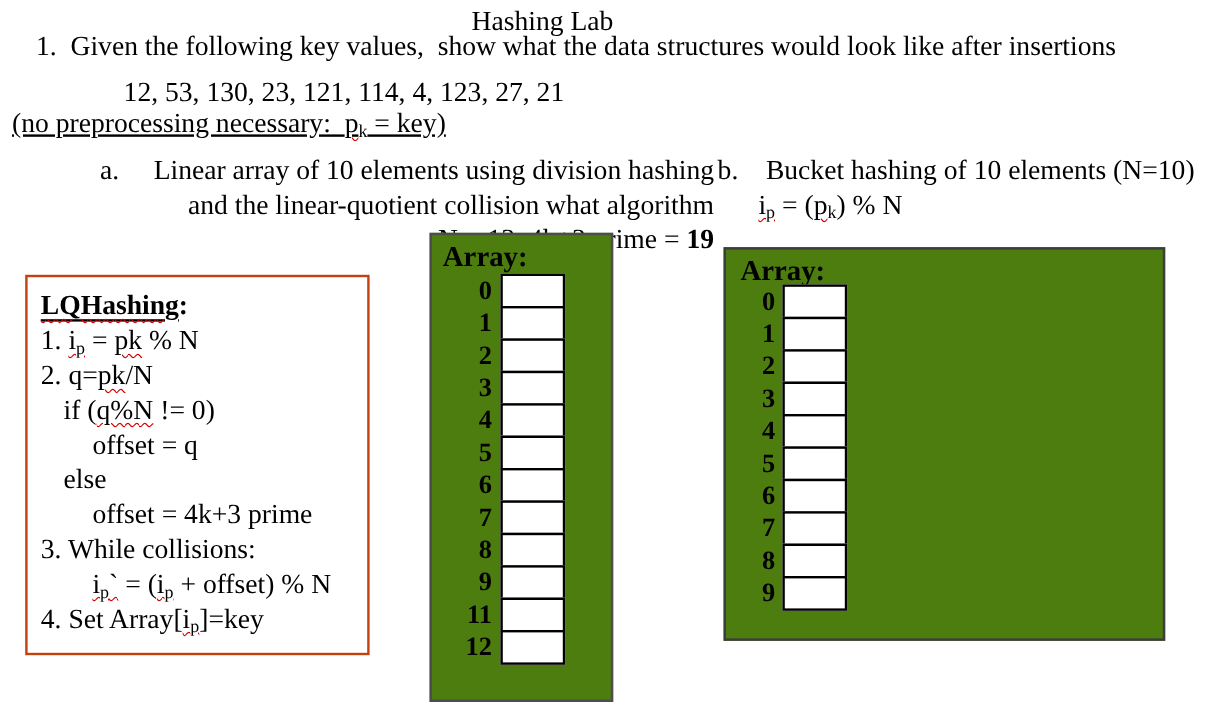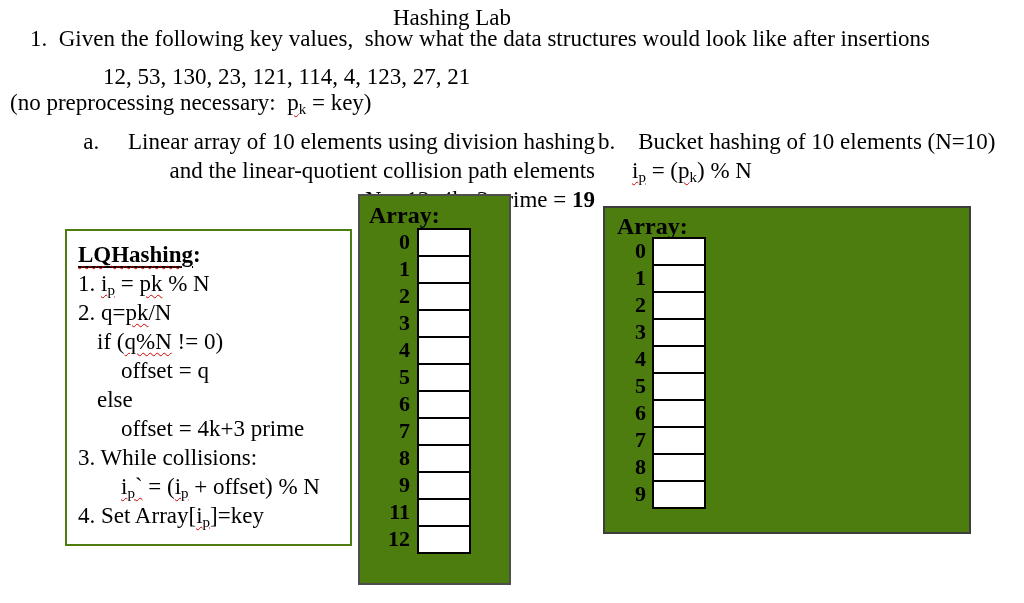--- a/index.html
+++ b/index.html
@@ -32,33 +32,32 @@
   }
   sub { font-size:15px; vertical-align:-4px; line-height:0; }
 
   #title {
     left:0; top:1; width:904px;
     text-align:center;
     font-size:23px; line-height:36px;
   }
   #instruction { left:30; top:24px; left:30px; }
   #keys { left:103px; top:62px; }
-  #preproc { left:10px; top:88px; }
+  #preproc { left:10px; top:88px;text-decoration:underline; }
 
   #section-a { left:35px; top:127px; width:560px;text-align:right; }
   #section-b { left:598px; top:127px; width:420px; }
   #section-b .formula { padding-left:34px; }
 
   #lqbox {
     left:21px; top:229px; width:287px; height:317px;
-    border:2px solid #4d7c0f;
+    border:2px solid #c2410c;
     padding:9px 6px 0 11px;
     font-size:23px; line-height:29px;
     background:#fff;
-    margin-left:44px;
   }
   #lqbox .bold { font-weight:bold; }
   .ind1 { padding-left:19px; }
   .ind2 { padding-left:43px; }
 
   .arr-box { background:#4d7c0f; }
   #boxA {
     left:358px; top:194px; width:153px; height:391px;
     border:2px solid #4d4d4d;
   }
@@ -95,21 +94,21 @@
 <div id="title" class="abs">Hashing Lab</div>
 
 <div id="instruction" class="abs t23 pre">1.  Given the following key values,  show what the data structures would look like after insertions</div>
 
 <div id="keys" class="abs t23 pre">12, 53, 130, 23, 121, 114, 4, 123, 27, 21</div>
 
 <div id="preproc" class="abs t23 pre"><span>(no preprocessing necessary:  </span><span class="sq"><span>p</span><sub>k</sub></span><span> = key)</span></div>
 
 <div id="section-a" class="abs t23">
   <div class="pre">a.     Linear array of 10 elements using division hashing</div>
-  <div class="pre">and the linear-quotient collision path elements</div>
+  <div class="pre">and the linear-quotient collision what algorithm</div>
   <div class="pre"><span>N = 13, 4k+3 prime = </span><b>19</b></div>
 </div>
 
 <div id="section-b" class="abs t23">
   <div class="pre">b.    Bucket hashing of 10 elements (N=10)</div>
   <div class="pre formula"><span class="sq"><span>i</span><sub>p</sub></span><span> = (</span><span class="sq"><span>p</span><sub>k</sub></span><span>) % N</span></div>
 </div>
 
 <div id="lqbox" class="abs">
   <div class="pre bold"><span class="usolid"><span class="sq">LQHashing</span></span><span>:</span></div>

